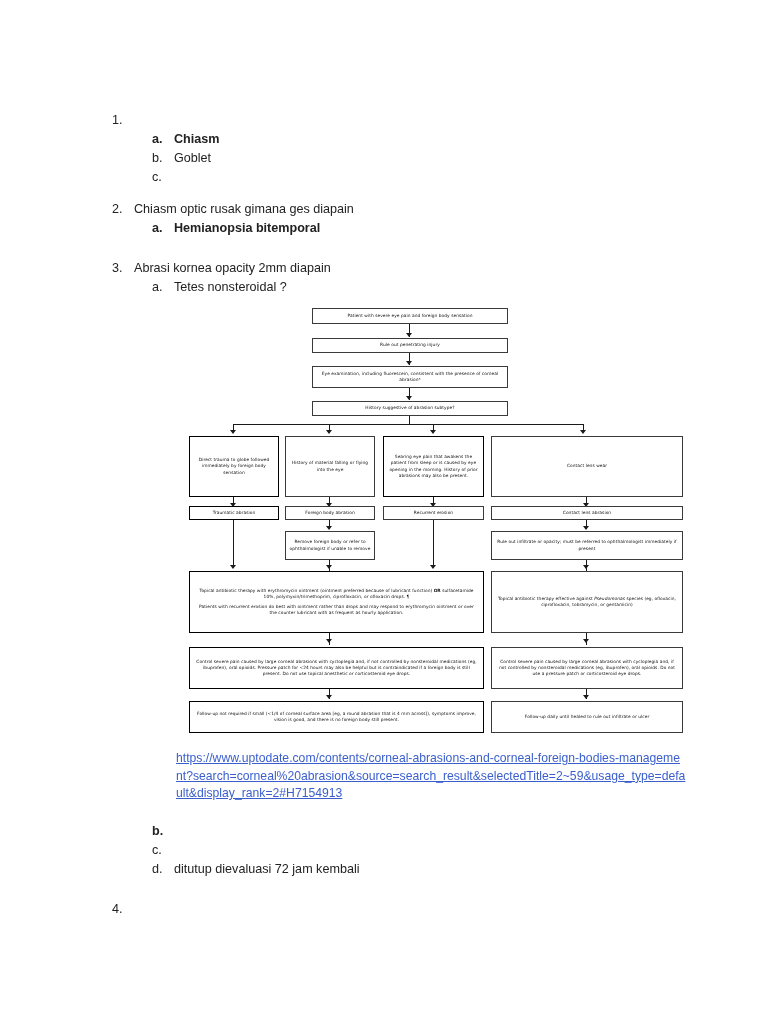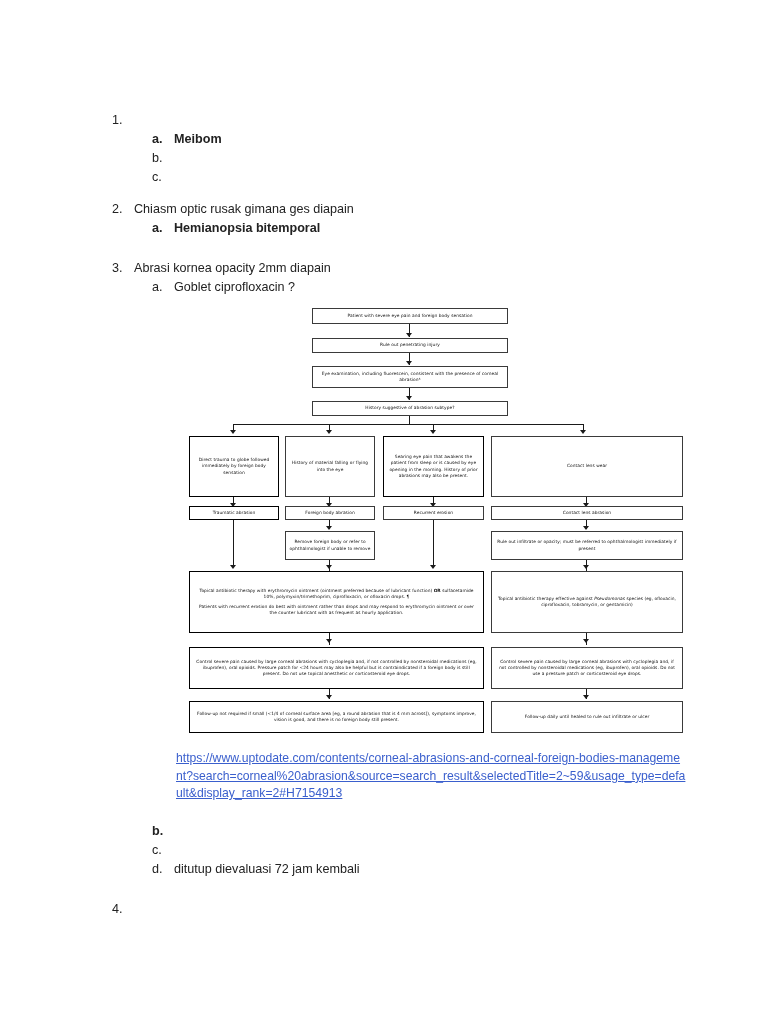--- a/index.html
+++ b/index.html
@@ -121,24 +121,25 @@
 <body>
 
 <div class="page">
 
   <div class="qblock" style="top:111px;">
     <div class="q-line">
       <span class="q-num">1.</span>
     </div>
     <div class="a-line bold">
       <span class="a-let">a.</span>
-      <span class="a-text">Meibom</span>
+      <span class="a-text">Chiasm</span>
     </div>
     <div class="a-line">
       <span class="a-let">b.</span>
+      <span class="a-text">Goblet</span>
     </div>
     <div class="a-line">
       <span class="a-let">c.</span>
     </div>
   </div>
 
   <div class="qblock" style="top:200px;">
     <div class="q-line">
       <span class="q-num">2.</span>
       <span class="q-text">Chiasm optic rusak gimana ges diapain</span>
@@ -149,21 +150,21 @@
     </div>
   </div>
 
   <div class="qblock" style="top:259px;">
     <div class="q-line">
       <span class="q-num">3.</span>
       <span class="q-text">Abrasi kornea opacity 2mm diapain</span>
     </div>
     <div class="a-line">
       <span class="a-let">a.</span>
-      <span class="a-text">Goblet ciprofloxacin ?</span>
+      <span class="a-text">Tetes nonsteroidal ?</span>
     </div>
   </div>
 
   <div id="flow">
 
     <div class="fbox" style="left:312px; top:308px; width:196px; height:16px;">
       <span class="inner">Patient with severe eye pain and foreign body sensation</span>
     </div>
     <div class="line-v" style="left:409px; top:324px; height:13px;"></div>
     <div class="arrow" style="left:406px; top:333px;"></div>

